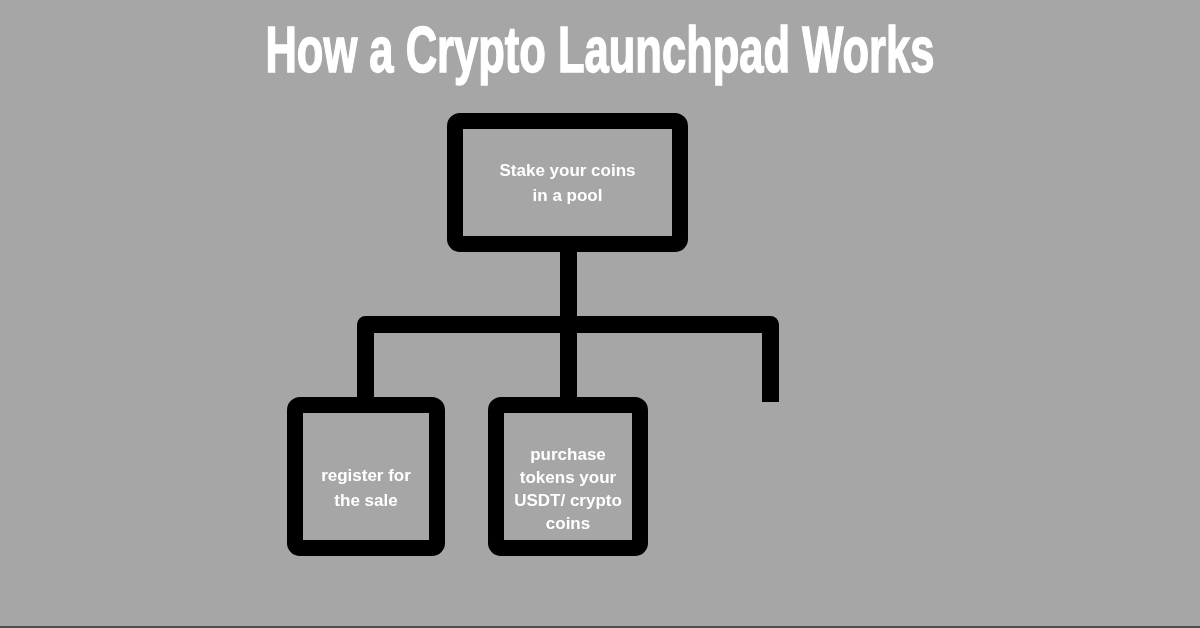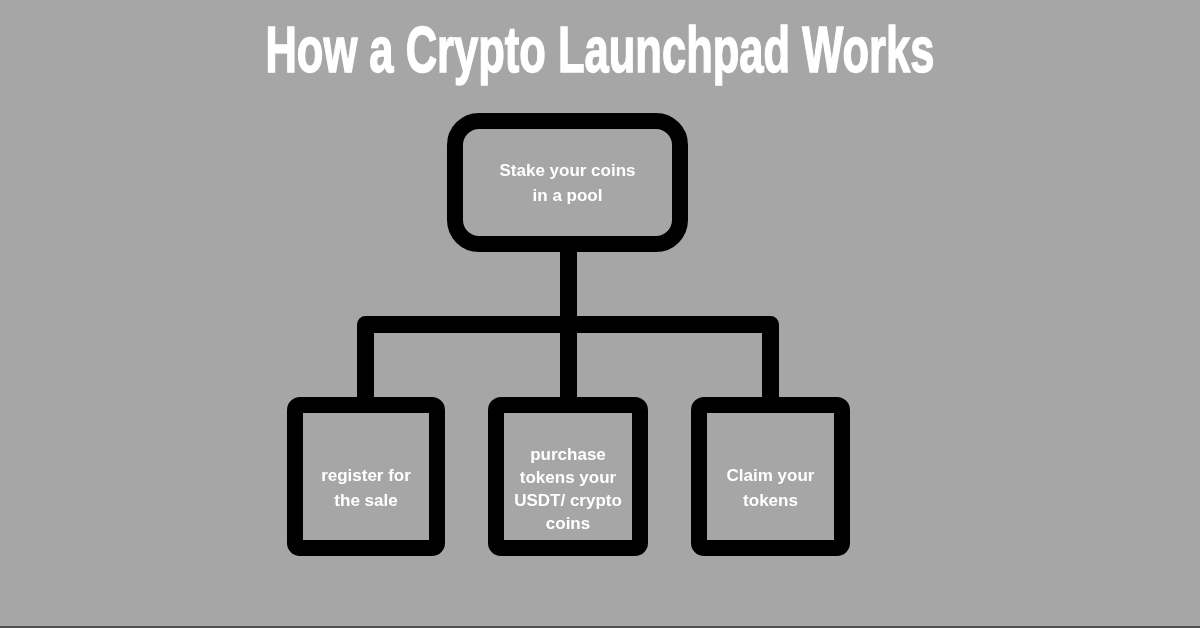--- a/index.html
+++ b/index.html
@@ -56,21 +56,21 @@
     justify-content: center;
   }
   .node-label {
     color: var(--text, #ffffff);
     font-size: 17px;
     font-weight: 700;
     line-height: 25px;
     text-align: center;
     white-space: pre-line;
   }
-  .node-root   { left: 447px; top: 113px; width: 241px; height: 139px; border-radius: 32px; }
+  .node-root   { left: 447px; top: 113px; width: 241px; height: 139px; }
   .node-child-1 { left: 287px; top: 397px; width: 158px; height: 159px; }
   .node-child-2 { left: 488px; top: 397px; width: 160px; height: 159px; }
   .node-child-3 { left: 691px; top: 397px; width: 159px; height: 159px; }
   .node-child-1 .node-label,
   .node-child-3 .node-label { margin-top: 22px; }
   .node-child-2 .node-label { margin-top: 24px; line-height: 23px; }
   
   .bottom-edge {
     position: absolute;
     left: 0;
@@ -103,20 +103,16 @@
 the sale</div>
   </div>
 
   <div class="node node-child-2">
     <div class="node-label">purchase
 tokens your
 USDT/ crypto
 coins</div>
   </div>
 
-  <div class="node node-child-3">
-    <div class="node-label">Claim your
-tokens</div>
-  </div>
 
   <div class="bottom-edge"></div>
 
 </div>
 
 </body></html>

